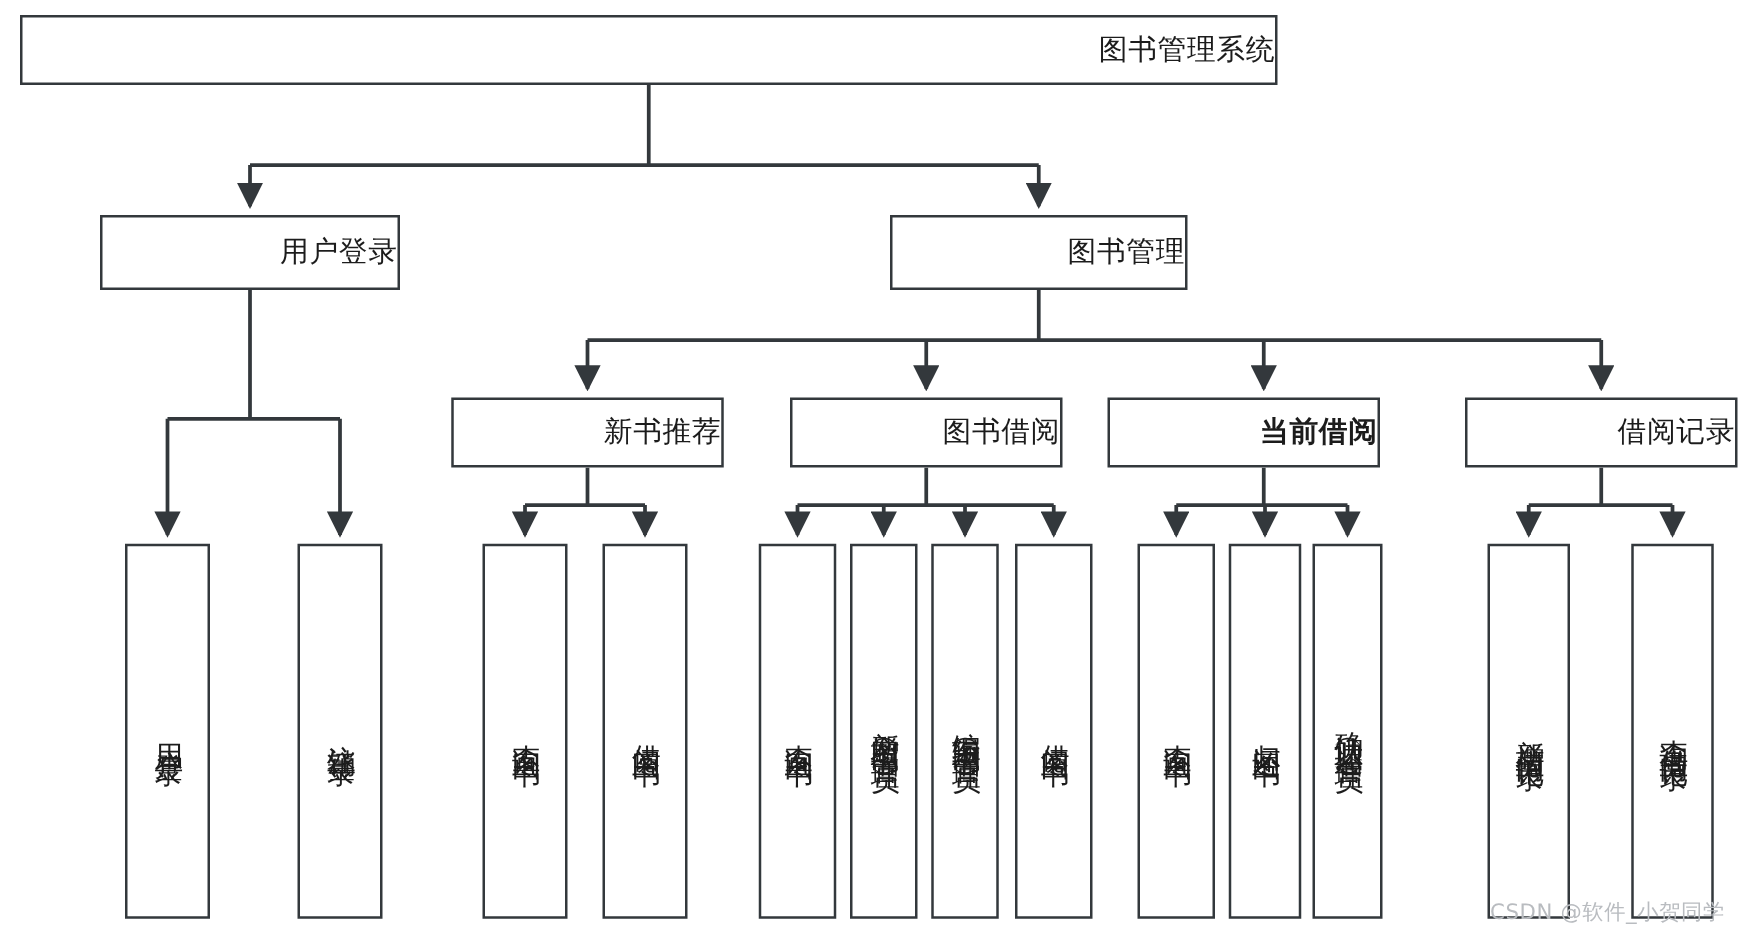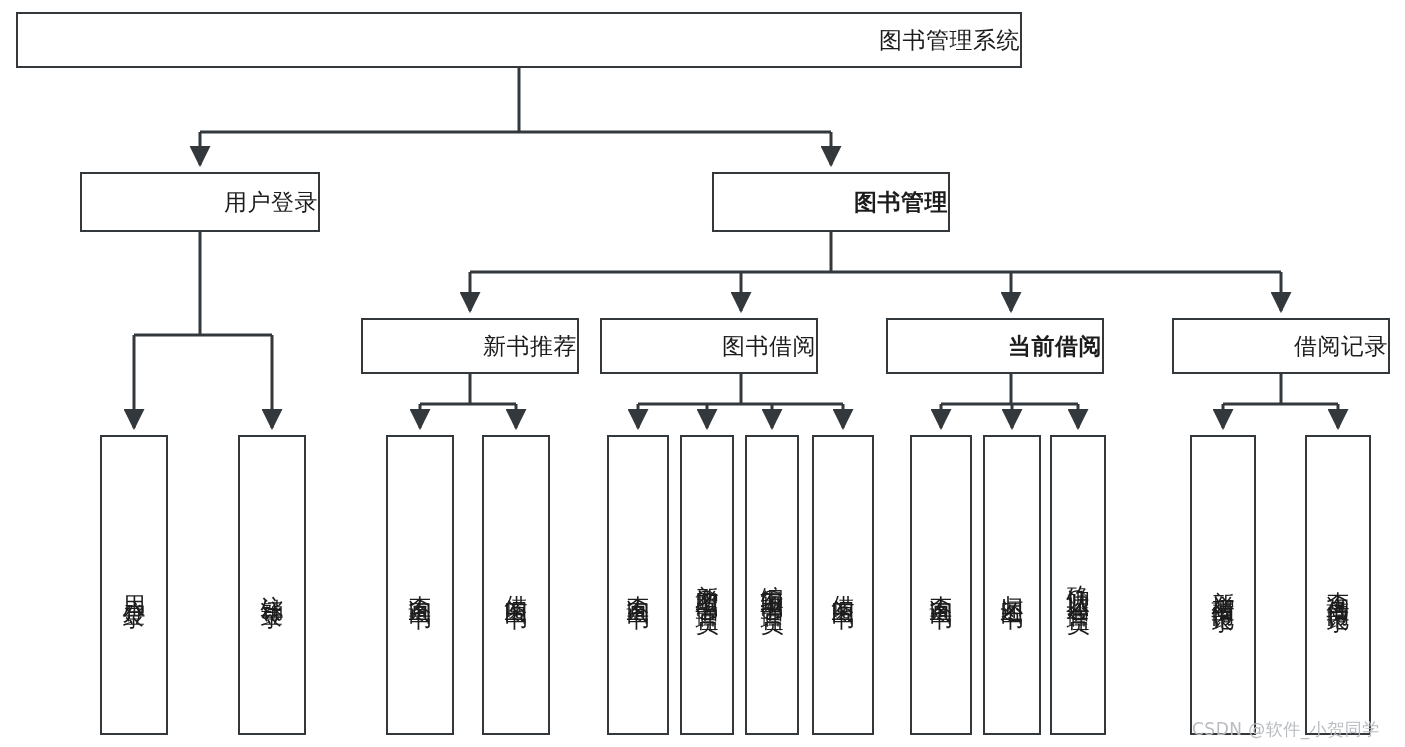--- a/index.html
+++ b/index.html
@@ -118,28 +118,28 @@
     </g>
   </svg>
 
   <div class="node" style="left:16px;top:12px;width:1006px;height:56px;">
     <span class="label">图书管理系统</span>
   </div>
 
   <div class="node" style="left:80px;top:172px;width:240px;height:60px;">
     <span class="label">用户登录</span>
   </div>
-  <div class="node" style="left:712px;top:172px;width:238px;height:60px;font-weight:bold;">
+  <div class="node" style="left:712px;top:172px;width:238px;height:60px;">
     <span class="label">图书管理</span>
   </div>
 
   <div class="node" style="left:361px;top:318px;width:218px;height:56px;">
     <span class="label">新书推荐</span>
   </div>
-  <div class="node" style="left:600px;top:318px;width:218px;height:56px;">
+  <div class="node" style="left:632px;top:318px;width:218px;height:56px;">
     <span class="label">图书借阅</span>
   </div>
   <div class="node" style="left:886px;top:318px;width:218px;height:56px;font-weight:bold;">
     <span class="label">当前借阅</span>
   </div>
   <div class="node" style="left:1172px;top:318px;width:218px;height:56px;padding-left:28px;">
     <span class="label">借阅记录</span>
   </div>
 
   <div class="node vert" style="left:100px;top:435px;width:68px;height:300px;">

